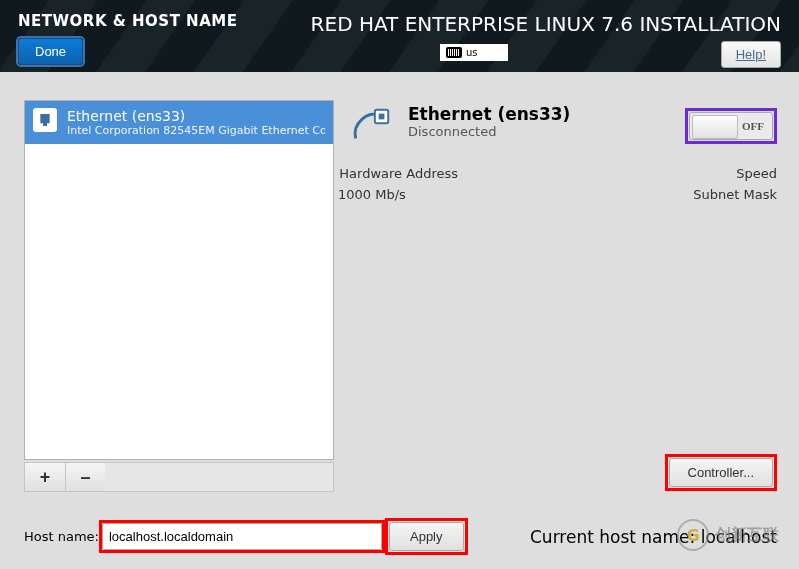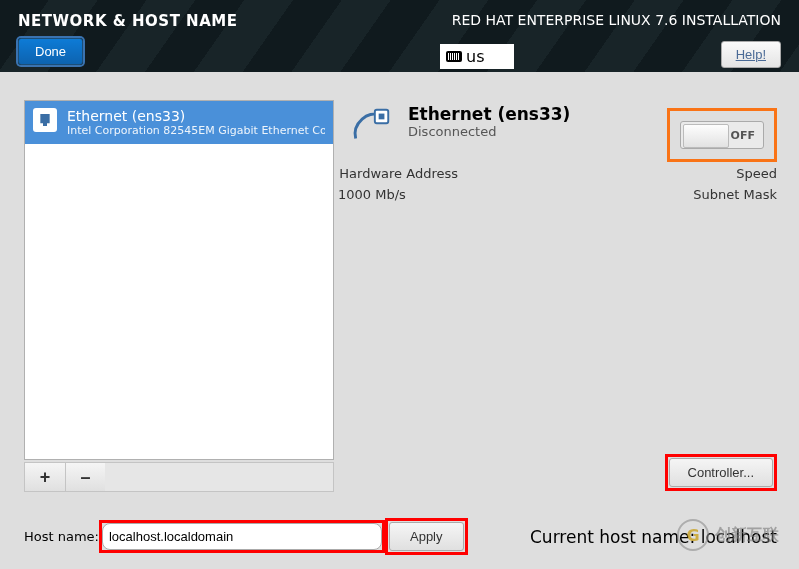--- a/index.html
+++ b/index.html
@@ -13,32 +13,32 @@
     }
     .topbar {
       height: 72px;
       background: linear-gradient(135deg,#1a2a2e 0%,#0f1b1f 50%,#1a2a2e 100%);
       background-image: repeating-linear-gradient(125deg,#101a1e 0,#101a1e 40px,#182428 40px,#182428 80px);
       color: #fff;
       position: relative;
       padding: 12px 18px;
     }
     .title-left { font-weight: bold; font-size: 15px; letter-spacing: 0.5px; }
-    .title-right { position: absolute; right: 18px; top: 12px; font-size: 14px; }
+    .title-right { position: absolute; right: 18px; top: 12px; font-size: 20px; }
     .done-btn {
       position: absolute; left: 18px; top: 38px;
       background: linear-gradient(#0d7bd6,#0d63b0);
       border: 1px solid #1b4e78; color: #fff;
       padding: 5px 16px; border-radius: 3px; font-size: 13px;
       box-shadow: 0 0 0 2px #3a73b1;
     }
     .lang-box {
       position: absolute; top: 44px; left: 440px;
       background: #fff; color: #000;
-      padding: 3px 30px 3px 6px; font-size: 16px;
+      padding: 3px 30px 3px 6px; font-size: 10px;
       display: flex; align-items: center; gap: 4px;
     }
     .kb-ic { display:inline-block; width:16px; height:11px; background:#000; position:relative; border-radius:2px;}
     .kb-ic::before{content:"";position:absolute;inset:2px;background:repeating-linear-gradient(90deg,#fff 0 1px,#000 1px 2px);} 
     .help-btn {
       position: absolute; right: 18px; top: 41px;
       background: linear-gradient(#fafafa,#e4e4e4);
       border: 1px solid #a9a9a9; color: #4a6a96;
       padding: 5px 14px; border-radius: 3px; font-size: 13px;
       text-decoration: underline;
@@ -79,21 +79,21 @@
     .detail {
       position: absolute; left: 348px; top: 104px; right: 22px;
     }
     .detail-head { display:flex; align-items:flex-start; gap:14px; margin-bottom:16px;}
     .big-icon { width:46px; height:46px;}
     .detail-title { font-size:17px; font-weight:bold;}
     .detail-status { font-size:13px; color:#555;}
     .detail-head-text { flex:1; }
     .toggle-wrap {
       position:absolute; right:22px; top:108px;
-      border:3px solid #f97316; padding:10px;
+      border:3px solid #6d28d9; padding:1px;font-family:Liberation Serif, serif;
     }
     .toggle {
       width:84px; height:28px; border:1px solid #aaa; border-radius:3px;
       background:#eaeaea; display:flex; align-items:center; justify-content:flex-end;
       padding-right:8px; font-size:11px; font-weight:bold; color:#555;
       position:relative;
     }
     .toggle::before{
       content:""; position:absolute; left:2px; top:2px; width:44px; height:22px;
       background:linear-gradient(#fdfdfd,#e2e2e2); border:1px solid #bbb; border-radius:2px;
@@ -106,21 +106,21 @@
       position:absolute; right:22px; top:454px;
       border:3px solid #f00; padding:1px;
     }
     .config-wrap .gbtn{ padding:6px 18px;}
     .host-row{
       position:absolute; left:24px; bottom:14px; right:22px;
       display:flex; align-items:center; font-size:13px;
     }
     .host-row input{
       width:280px; padding:5px 6px; font-size:13px;
-      border:1px solid #aaa; border-radius:8px;
+      border:1px solid #aaa; border-radius:2px;
     }
     .apply-wrap{ border:3px solid #f00; padding:1px;}
     .input-wrap{ border:3px solid #f00; padding:0px;}
     .apply-wrap .gbtn{ padding:6px 20px;}
     .cur-host { margin-left:auto; font-size:17px;}
     .watermark{
       position:absolute; right:20px; bottom:18px;
       font-size:16px; color:rgba(120,120,120,0.6);
       display:flex; align-items:center; gap:6px; pointer-events:none;font-weight:bold;
     }

